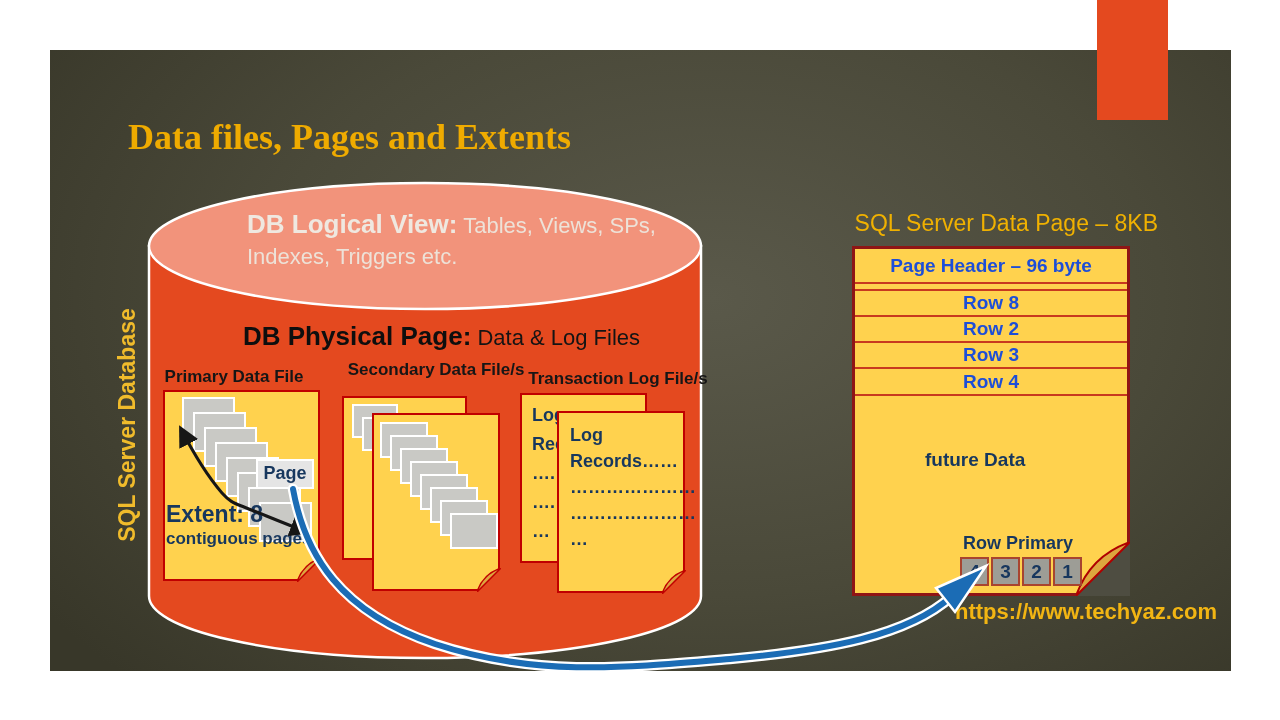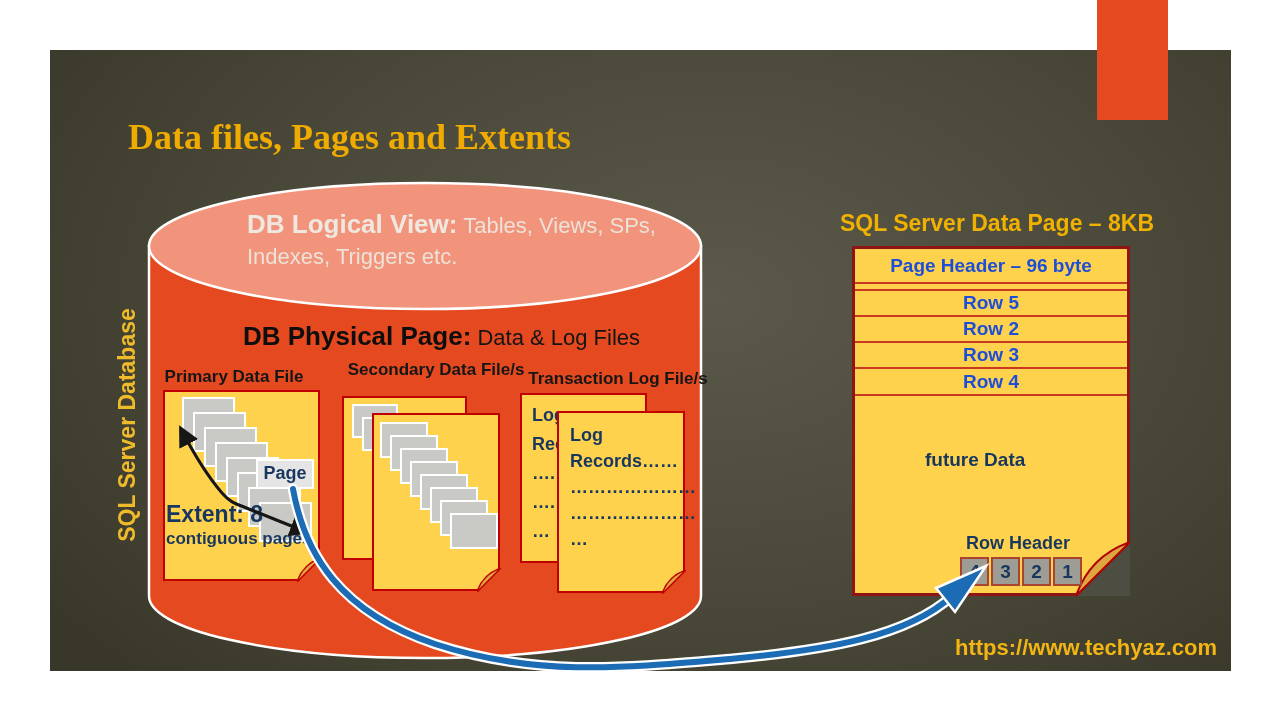--- a/index.html
+++ b/index.html
@@ -23,37 +23,37 @@
   .doc{position:absolute;background:#FFD24E;border:2.5px solid #C00000;z-index:20;}
   .sheet{position:absolute;background:#C9C9C5;border:2px solid #ffffff;box-sizing:border-box;}
   .fold{position:absolute;right:-3px;bottom:-3px;}
   .page-tag{left:256px;top:459px;width:54px;height:26px;background:#e5e5e5;border:2px solid #fff;
             color:#17375E;font-weight:bold;font-size:18px;text-align:center;line-height:25px;z-index:22;}
   .extent-head{left:166px;top:501px;font-size:23px;font-weight:bold;color:#17375E;z-index:22;}
   .extent-sub{left:166px;top:529px;font-size:17px;font-weight:bold;color:#17375E;z-index:22;}
   .loglines{position:absolute;color:#17375E;font-weight:bold;font-size:18px;}
   .log-back-lines{left:10px;top:6px;line-height:29px;}
   .log-front-lines{left:11px;top:9px;line-height:26px;}
-  .dpage-title{left:836px;top:210px;width:322px;text-align:center;font-weight:bold;
+  .dpage-title{left:836px;top:210px;width:322px;text-align:right;font-weight:normal;
                font-size:23px;color:#F0B100;z-index:12;}
   .dpage{left:852px;top:246px;width:278px;height:350px;background:#FFD24E;
          border:3px solid #8F1515;box-sizing:border-box;z-index:20;position:absolute;}
   .prow{box-sizing:border-box;border-bottom:2px solid #C8391F;color:#1d4ed8;
         font-weight:bold;font-size:19px;text-align:center;}
   .r-head{height:35px;line-height:33px;}
   .r-band{height:7px;}
   .r-std{height:26px;line-height:24px;}
   .r-last{height:27px;line-height:25px;}
   .free-space{left:925px;top:445px;color:#17375E;font-weight:bold;font-size:19px;line-height:30px;z-index:22;}
   .row-offset-label{left:958px;top:533px;width:120px;text-align:center;color:#17375E;
                     font-weight:bold;font-size:18px;z-index:22;}
   .cell{position:absolute;top:557px;width:29px;height:29px;background:#9D9D96;border:2px solid #A8442F;
         box-sizing:border-box;color:#17375E;font-weight:bold;font-size:19px;text-align:center;
         line-height:25px;z-index:22;}
-  .url{left:915px;top:635px;width:302px;text-align:right;color:#F2B513;font-size:22px;
+  .url{left:915px;top:599px;width:302px;text-align:right;color:#F2B513;font-size:22px;
        font-weight:600;z-index:12;}
 </style>
 </head>
 <body>
 
 <div class="canvas">
 
   <div class="slide"></div>
   <div class="accent"></div>
 
@@ -133,33 +133,33 @@
       <div class="sheet" style="left: 94px; top: 110px; width: 53px; height: 40px;"></div>
     </div>
   <div class="abs page-tag">Page</div>
   <div class="abs extent-head">Extent: 8</div>
   <div class="abs extent-sub">contiguous pages</div>
 
   <div class="abs dpage-title">SQL Server Data Page – 8KB</div>
   <div class="dpage">
     <div class="prow r-head">Page Header – 96 byte</div>
     <div class="prow r-band"></div>
-    <div class="prow r-std">Row 5</div>
+    <div class="prow r-std">Row 8</div>
     <div class="prow r-std">Row 2</div>
     <div class="prow r-std">Row 3</div>
     <div class="prow r-last">Row 4</div>
     <svg class="fold" width="54" height="54" viewBox="0 0 54 54">
       <path d="M0,54 L54,0 L54,54 Z" fill="#4E4D41"></path>
       <path d="M0,54 L54,0 Q14,14 0,54 Z" fill="#DDA63E" stroke="#B00000" stroke-width="2"></path>
     </svg>
   </div>
   <div class="abs free-space">
     <div>future Data</div>
   </div>
-  <div class="abs row-offset-label">Row Header</div>
+  <div class="abs row-offset-label">Row Primary</div>
   <div class="cell" style="left:960px;">4</div>
   <div class="cell" style="left:991px;">3</div>
   <div class="cell" style="left:1022px;">2</div>
   <div class="cell" style="left:1053px;">1</div>
 
   <div class="abs url">https://www.techyaz.com</div>
 
   <svg id="top-layer" class="layer">
     <defs>
       <marker id="mb" viewBox="0 0 10 10" refX="8" refY="5" markerWidth="7" markerHeight="7" orient="auto-start-reverse">

